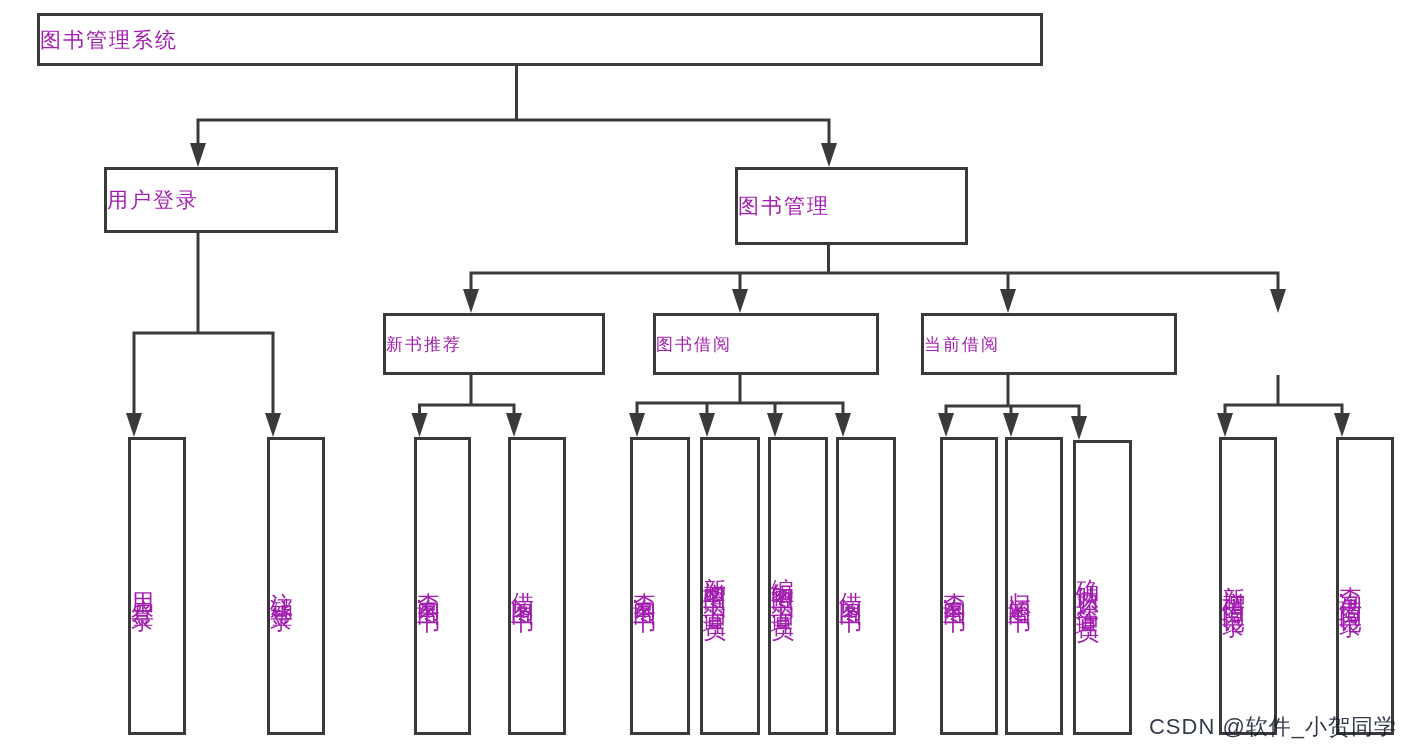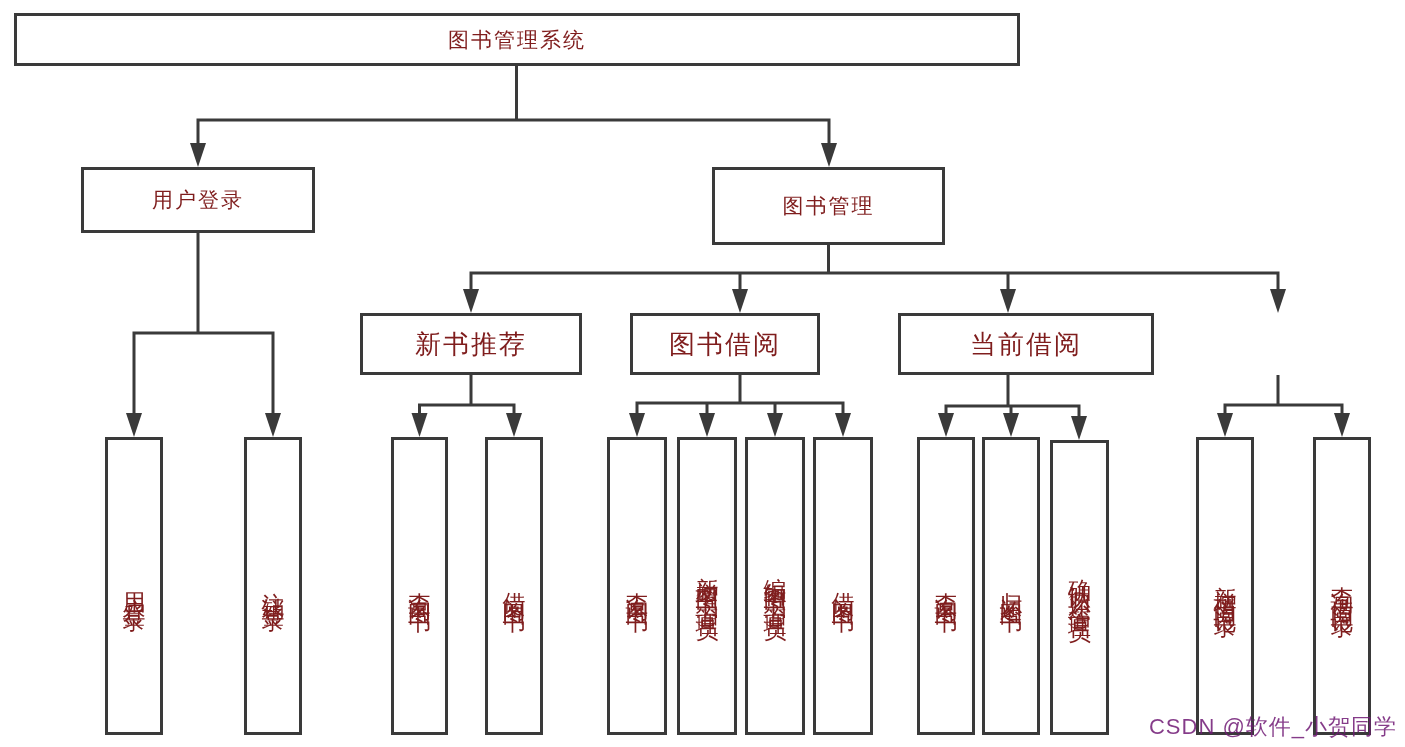--- a/index.html
+++ b/index.html
@@ -5,53 +5,54 @@
   html,body{margin:0;padding:0;background:#fff;}
   #canvas{
     position:relative;width:1405px;height:747px;background:#ffffff;overflow:hidden;
     font-family:"Liberation Sans","DejaVu Sans",sans-serif;color:#2a2a2a;
   }
   .wires{position:absolute;left:0;top:0;width:1405px;height:747px;}
   .wires path{stroke:#3a3a3a;stroke-width:3;fill:none;}
   .wires polygon{fill:#3a3a3a;stroke:none;}
   .box{
     position:absolute;background:#fff;border:3px solid #3a3a3a;box-sizing:border-box;
-    display:flex;align-items:center;justify-content:center;text-align:center;
-    color:#7f1d1d;
+    display:flex;align-items:center;text-align:center;
+    color:#a21caf;
+    margin-left:23px;
   }
   .h-label{font-size:21px;letter-spacing:2px;white-space:nowrap;}
-  .l3 .h-label{font-size:26px;}
+  .l3 .h-label{font-size:17px;}
   .leaf{top:437px;height:298px;}
   .vtext{
     writing-mode:vertical-rl;text-orientation:mixed;
     font-size:23px;line-height:1;letter-spacing:6px;white-space:nowrap;
   }
   #b-root{left:14px;top:13px;width:1006px;height:53px;}
   #b-user{left:81px;top:167px;width:234px;height:66px;}
   #b-mgmt{left:712px;top:167px;width:233px;height:78px;}
   #b-l3-1{left:360px;top:313px;width:222px;height:62px;}
-  #b-l3-2{left:630px;top:313px;width:190px;height:62px;}
+  #b-l3-2{left:630px;top:313px;width:226px;height:62px;}
   #b-l3-3{left:898px;top:313px;width:256px;height:62px;}
   #b-l3-4{left:1168px;top:313px;width:220px;height:62px;}
   #lf1{left:105px;width:58px;}
   #lf2{left:244px;width:58px;}
   #lf3{left:391px;width:57px;}
   #lf4{left:485px;width:58px;}
   #lf5{left:607px;width:60px;}
   #lf6{left:677px;width:60px;}
   #lf7{left:745px;width:60px;}
   #lf8{left:813px;width:60px;}
   #lf9{left:917px;width:58px;}
   #lf10{left:982px;width:58px;}
   #lf11{left:1050px;top:440px;width:59px;height:295px;}
   #lf12{left:1196px;width:58px;}
   #lf13{left:1313px;width:58px;}
   #watermark{
     position:absolute;right:8px;top:712px;font-size:22px;letter-spacing:1px;
-    color:#701a75;opacity:.85;white-space:nowrap;
+    color:#0f172a;opacity:.85;white-space:nowrap;
   }
 </style>
 </head>
 <body>
 
 <div id="canvas">
 
   <svg class="wires" viewBox="0 0 1405 747" xmlns="http://www.w3.org/2000/svg">
     <g>
       <path d="M516.5,64 V120 M196.5,120 H830.5 M198,120 V146 M829,120 V146"></path>

